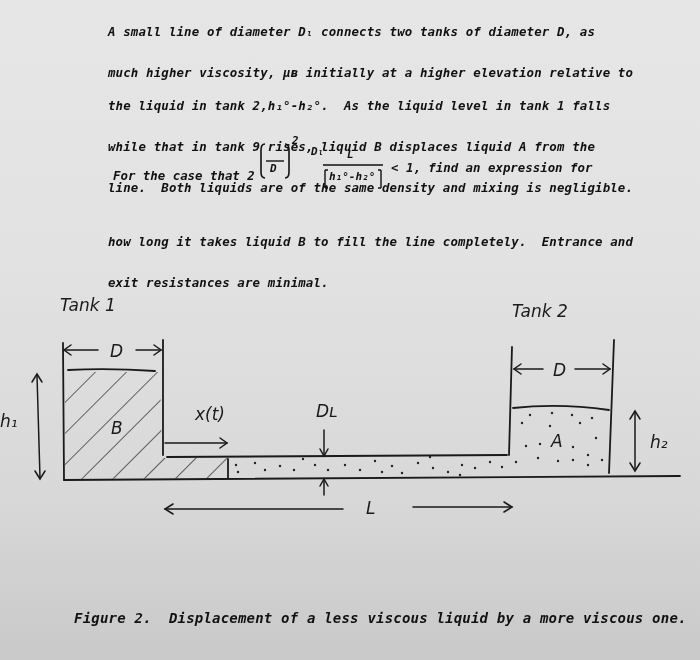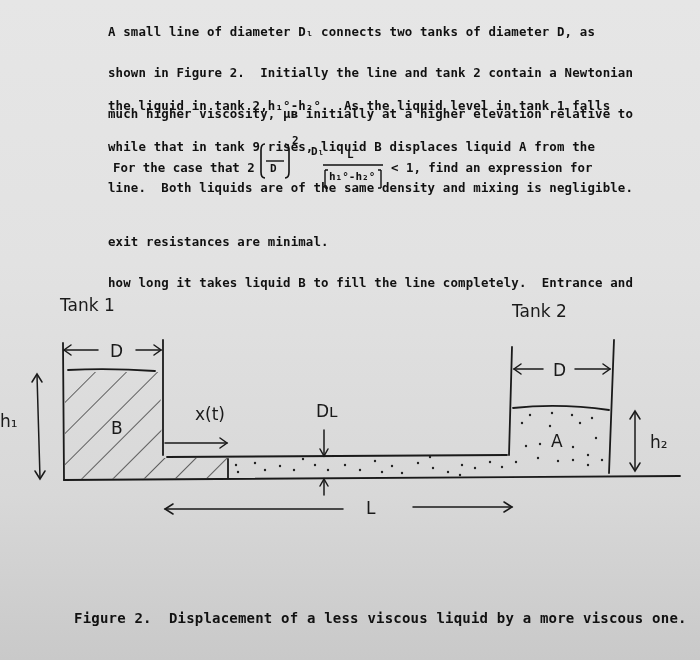--- a/index.html
+++ b/index.html
@@ -2,21 +2,21 @@
 <html><head>
   <meta charset="utf-8">
   <style>
     html, body { margin: 0; padding: 0; }
     body {
       width: 700px; height: 660px; overflow: hidden; position: relative;
       background: linear-gradient(180deg, #e6e6e6 0%, #e2e2e2 40%, #d8d8d8 75%, #c9c9c9 100%);
       font-family: "DejaVu Sans Mono", "Liberation Mono", monospace;
       color: #111;
     }
-    .page { position: absolute; left: 0; top: 0; width: 700px; height: 660px; }
+    .page { position: absolute; left: 0; top: 0; width: 700px; height: 660px; font-style: italic; }
     .para {
       position: absolute; left: 108px; width: 550px;
       font-size: 12.4px; line-height: 13.6px; font-weight: bold;
       letter-spacing: 0.15px; white-space: pre;
     }
     .p1 { top: -2px; }
     .p2 { top: 72px; }
     .cond { position: absolute; left: 113px; top: 150px; font-size: 12.4px; font-weight: bold; }
     .cond .txt { position: absolute; white-space: pre; }
     .frac-box { position: absolute; }
@@ -28,32 +28,31 @@
     svg.fig { position: absolute; left: 0; top: 280px; }
     .hw { font-family: "DejaVu Sans", sans-serif; }
   </style>
 </head>
 <body>
 
 <div class="page">
 
   <div class="para p1">
     <div>A small line of diameter Dₗ connects two tanks of diameter D, as</div>
-    <div>shown in Figure 2.  Initially the line and tank 2 contain a Newtonian</div>
     <div>much higher viscosity, μʙ initially at a higher elevation relative to</div>
   </div>
 
   <div class="para p2">
     <div>the liquid in tank 2,h₁°-h₂°.  As the liquid level in tank 1 falls</div>
     <div>while that in tank 9 rises, liquid B displaces liquid A from the</div>
     <div>line.  Both liquids are of the same density and mixing is negligible.</div>
   </div>
 
   <div class="cond">
-    <span class="txt" style="left:0; top:10px;">For the case that 2</span>
+    <span class="txt" style="left:0; top:18px;">For the case that 2</span>
 
     <div class="frac-box" style="left:146px; top:-10px; width:40px; height:44px;">
       <svg width="40" height="44" style="position:absolute;left:0;top:0;">
         <path d="M6 4 Q2 4 2 10 L2 32 Q2 38 6 38" fill="none" stroke="#111" stroke-width="1.6"></path>
         <path d="M26 4 Q30 4 30 10 L30 32 Q30 38 26 38" fill="none" stroke="#111" stroke-width="1.6"></path>
         <line x1="7" y1="21" x2="25" y2="21" stroke="#111" stroke-width="1.4"></line>
       </svg>
       <span style="position:absolute;left:8px;top:5px;font-size:11px;padding-left:44px;">Dₗ</span>
       <span style="position:absolute;left:11px;top:22px;font-size:11px;">D</span>
       <span style="position:absolute;left:33px;top:-6px;font-size:11px;">2</span>
@@ -65,22 +64,22 @@
         <line x1="2" y1="17" x2="62" y2="17" stroke="#111" stroke-width="1.4"></line>
         <path d="M4 22 L4 40 M60 22 L60 40" stroke="#111" stroke-width="1.4"></path>
         <path d="M4 22 L7 22 M4 40 L7 40 M60 22 L57 22 M60 40 L57 40" stroke="#111" stroke-width="1.4"></path>
       </svg>
       <span style="position:absolute;left:8px;top:22px;font-size:11px;">h₁°-h₂°</span>
     </div>
     <span class="txt" style="left:278px; top:10px;text-align:center;">&lt; 1, find an expression for</span>
   </div>
 
   <div class="para p3">
+    <div>how long it takes liquid B to fill the line completely.  Entrance and</div>
     <div>exit resistances are minimal.</div>
-    <div>how long it takes liquid B to fill the line completely.  Entrance and</div>
   </div>
 
   <svg class="fig" width="700" height="250" viewBox="0 280 700 250">
     <defs>
       <pattern id="hatch" patternUnits="userSpaceOnUse" width="22" height="22" patternTransform="rotate(45)">
         <line x1="0" y1="0" x2="0" y2="22" stroke="#222" stroke-width="1.5"></line>
       </pattern>
     </defs>
     <g stroke="#1a1a1a" stroke-width="1.8" fill="none" stroke-linecap="round">
 

